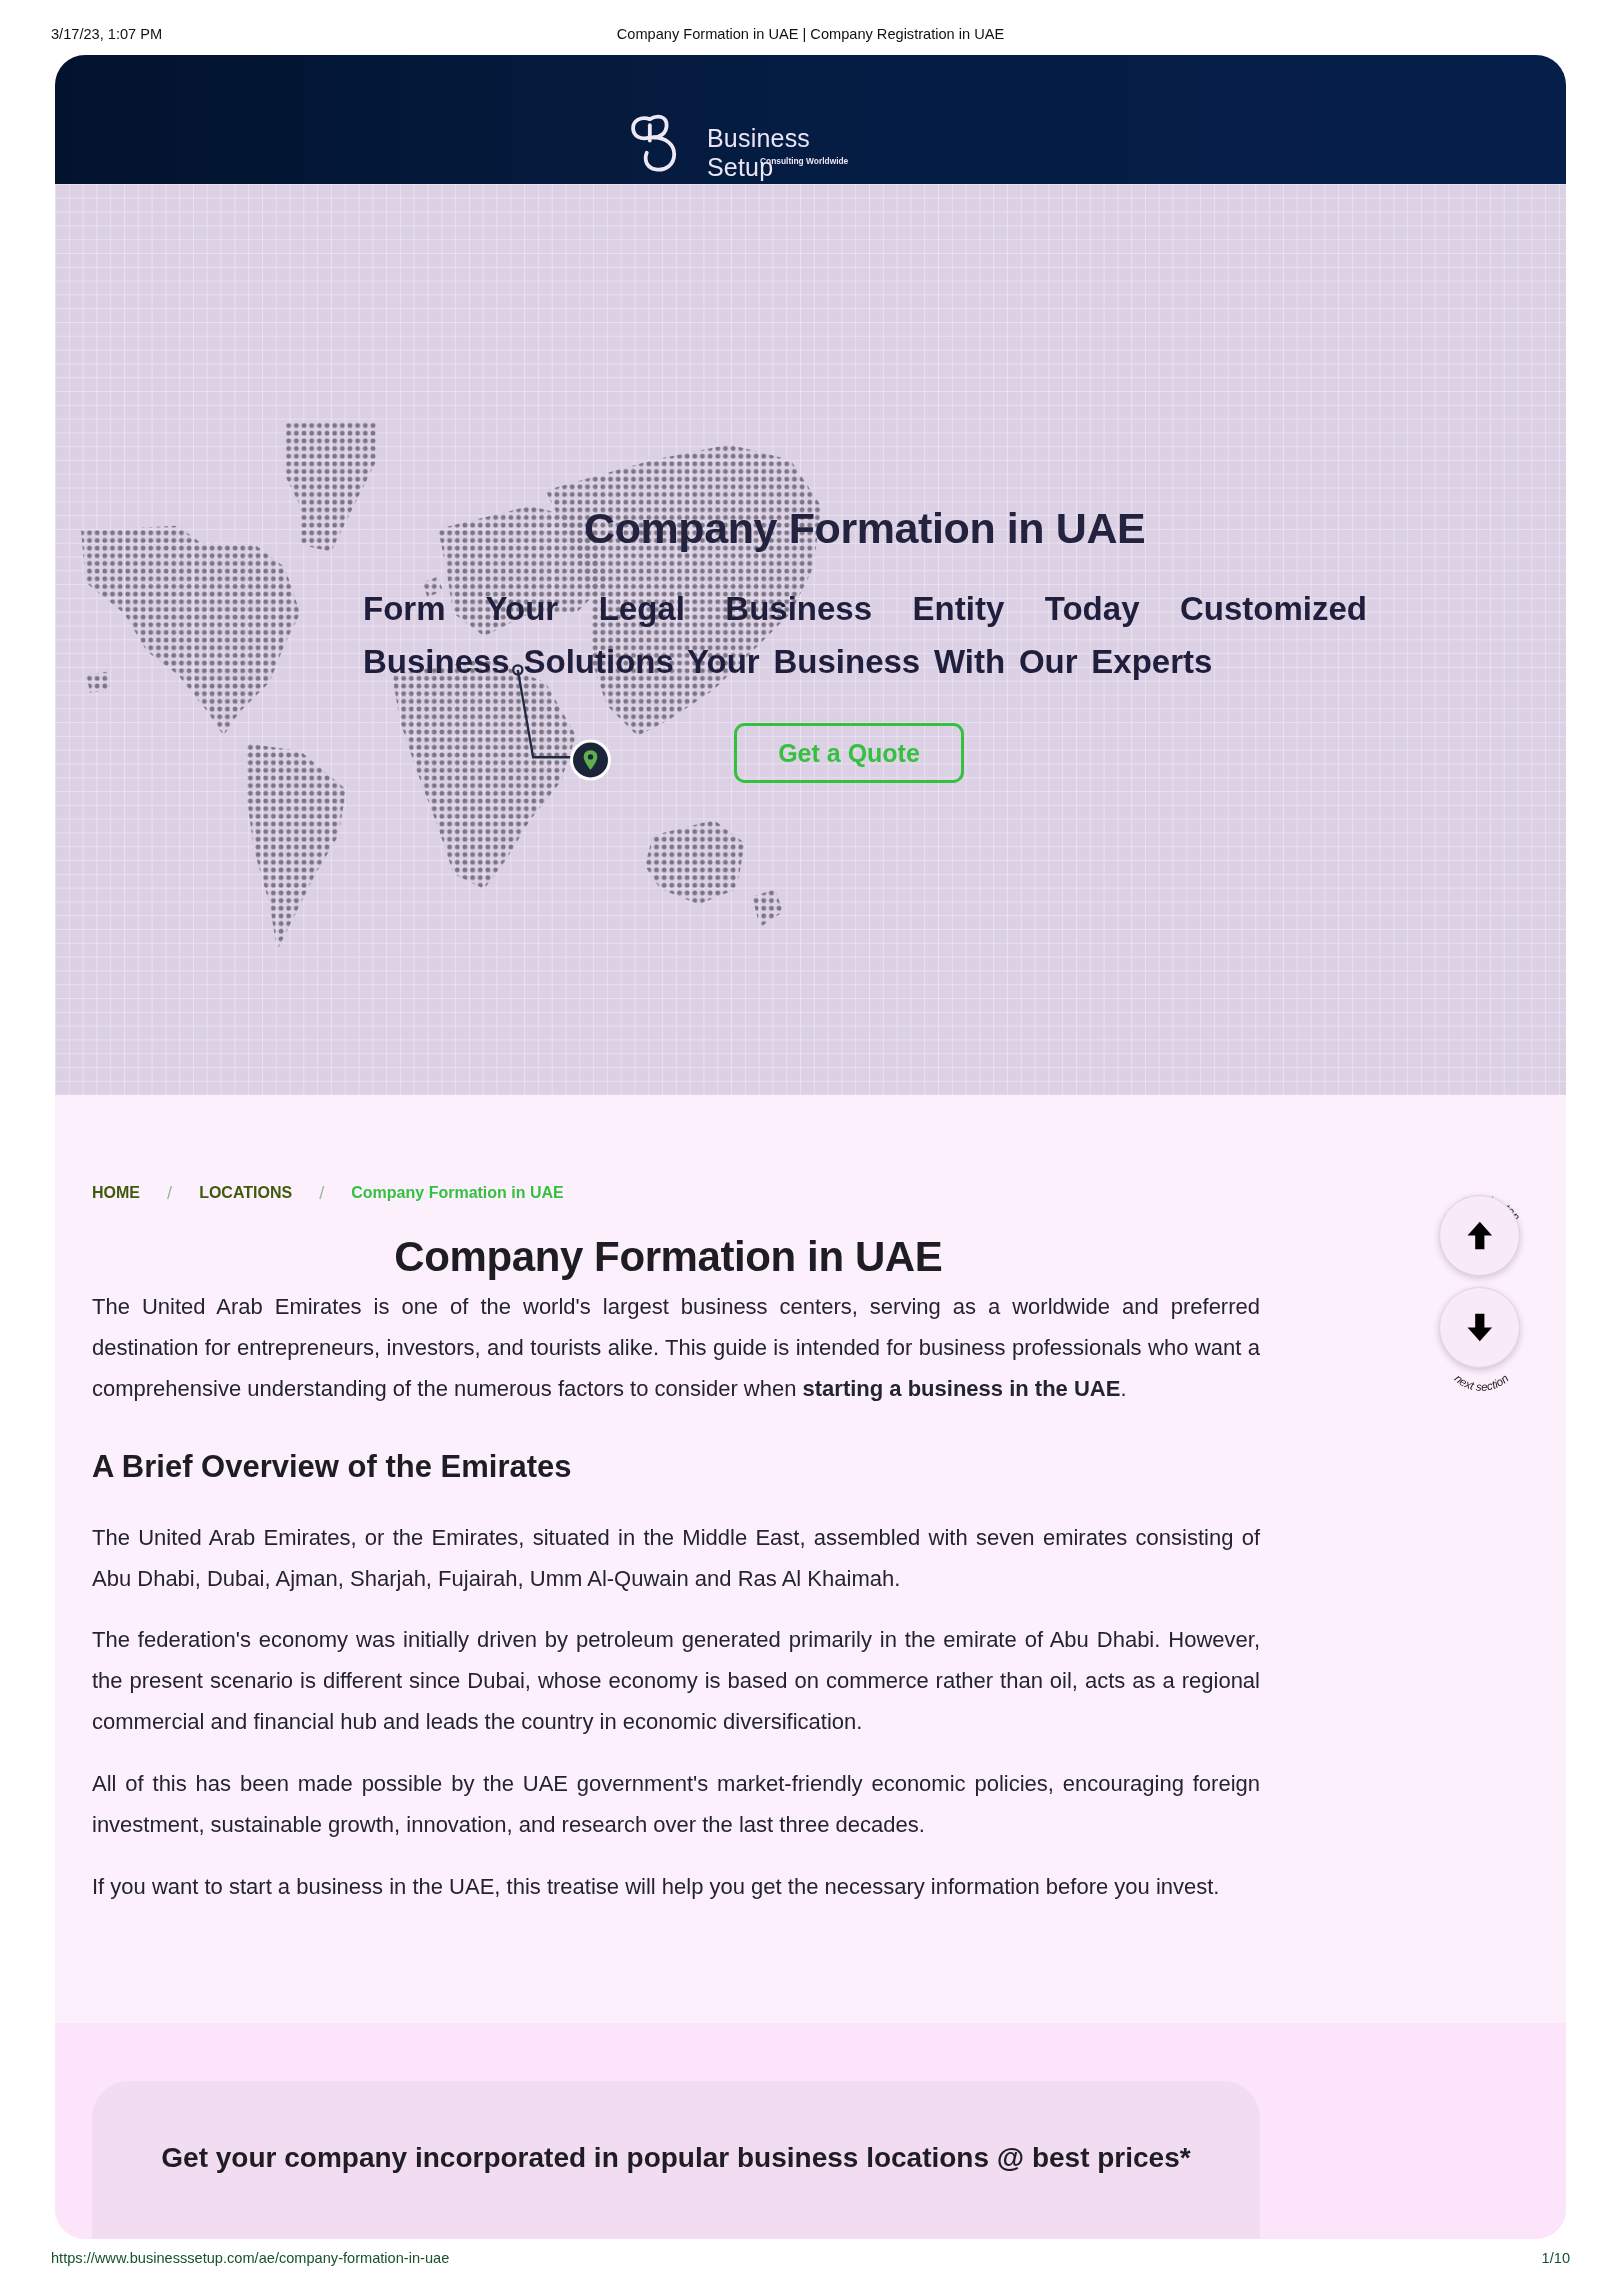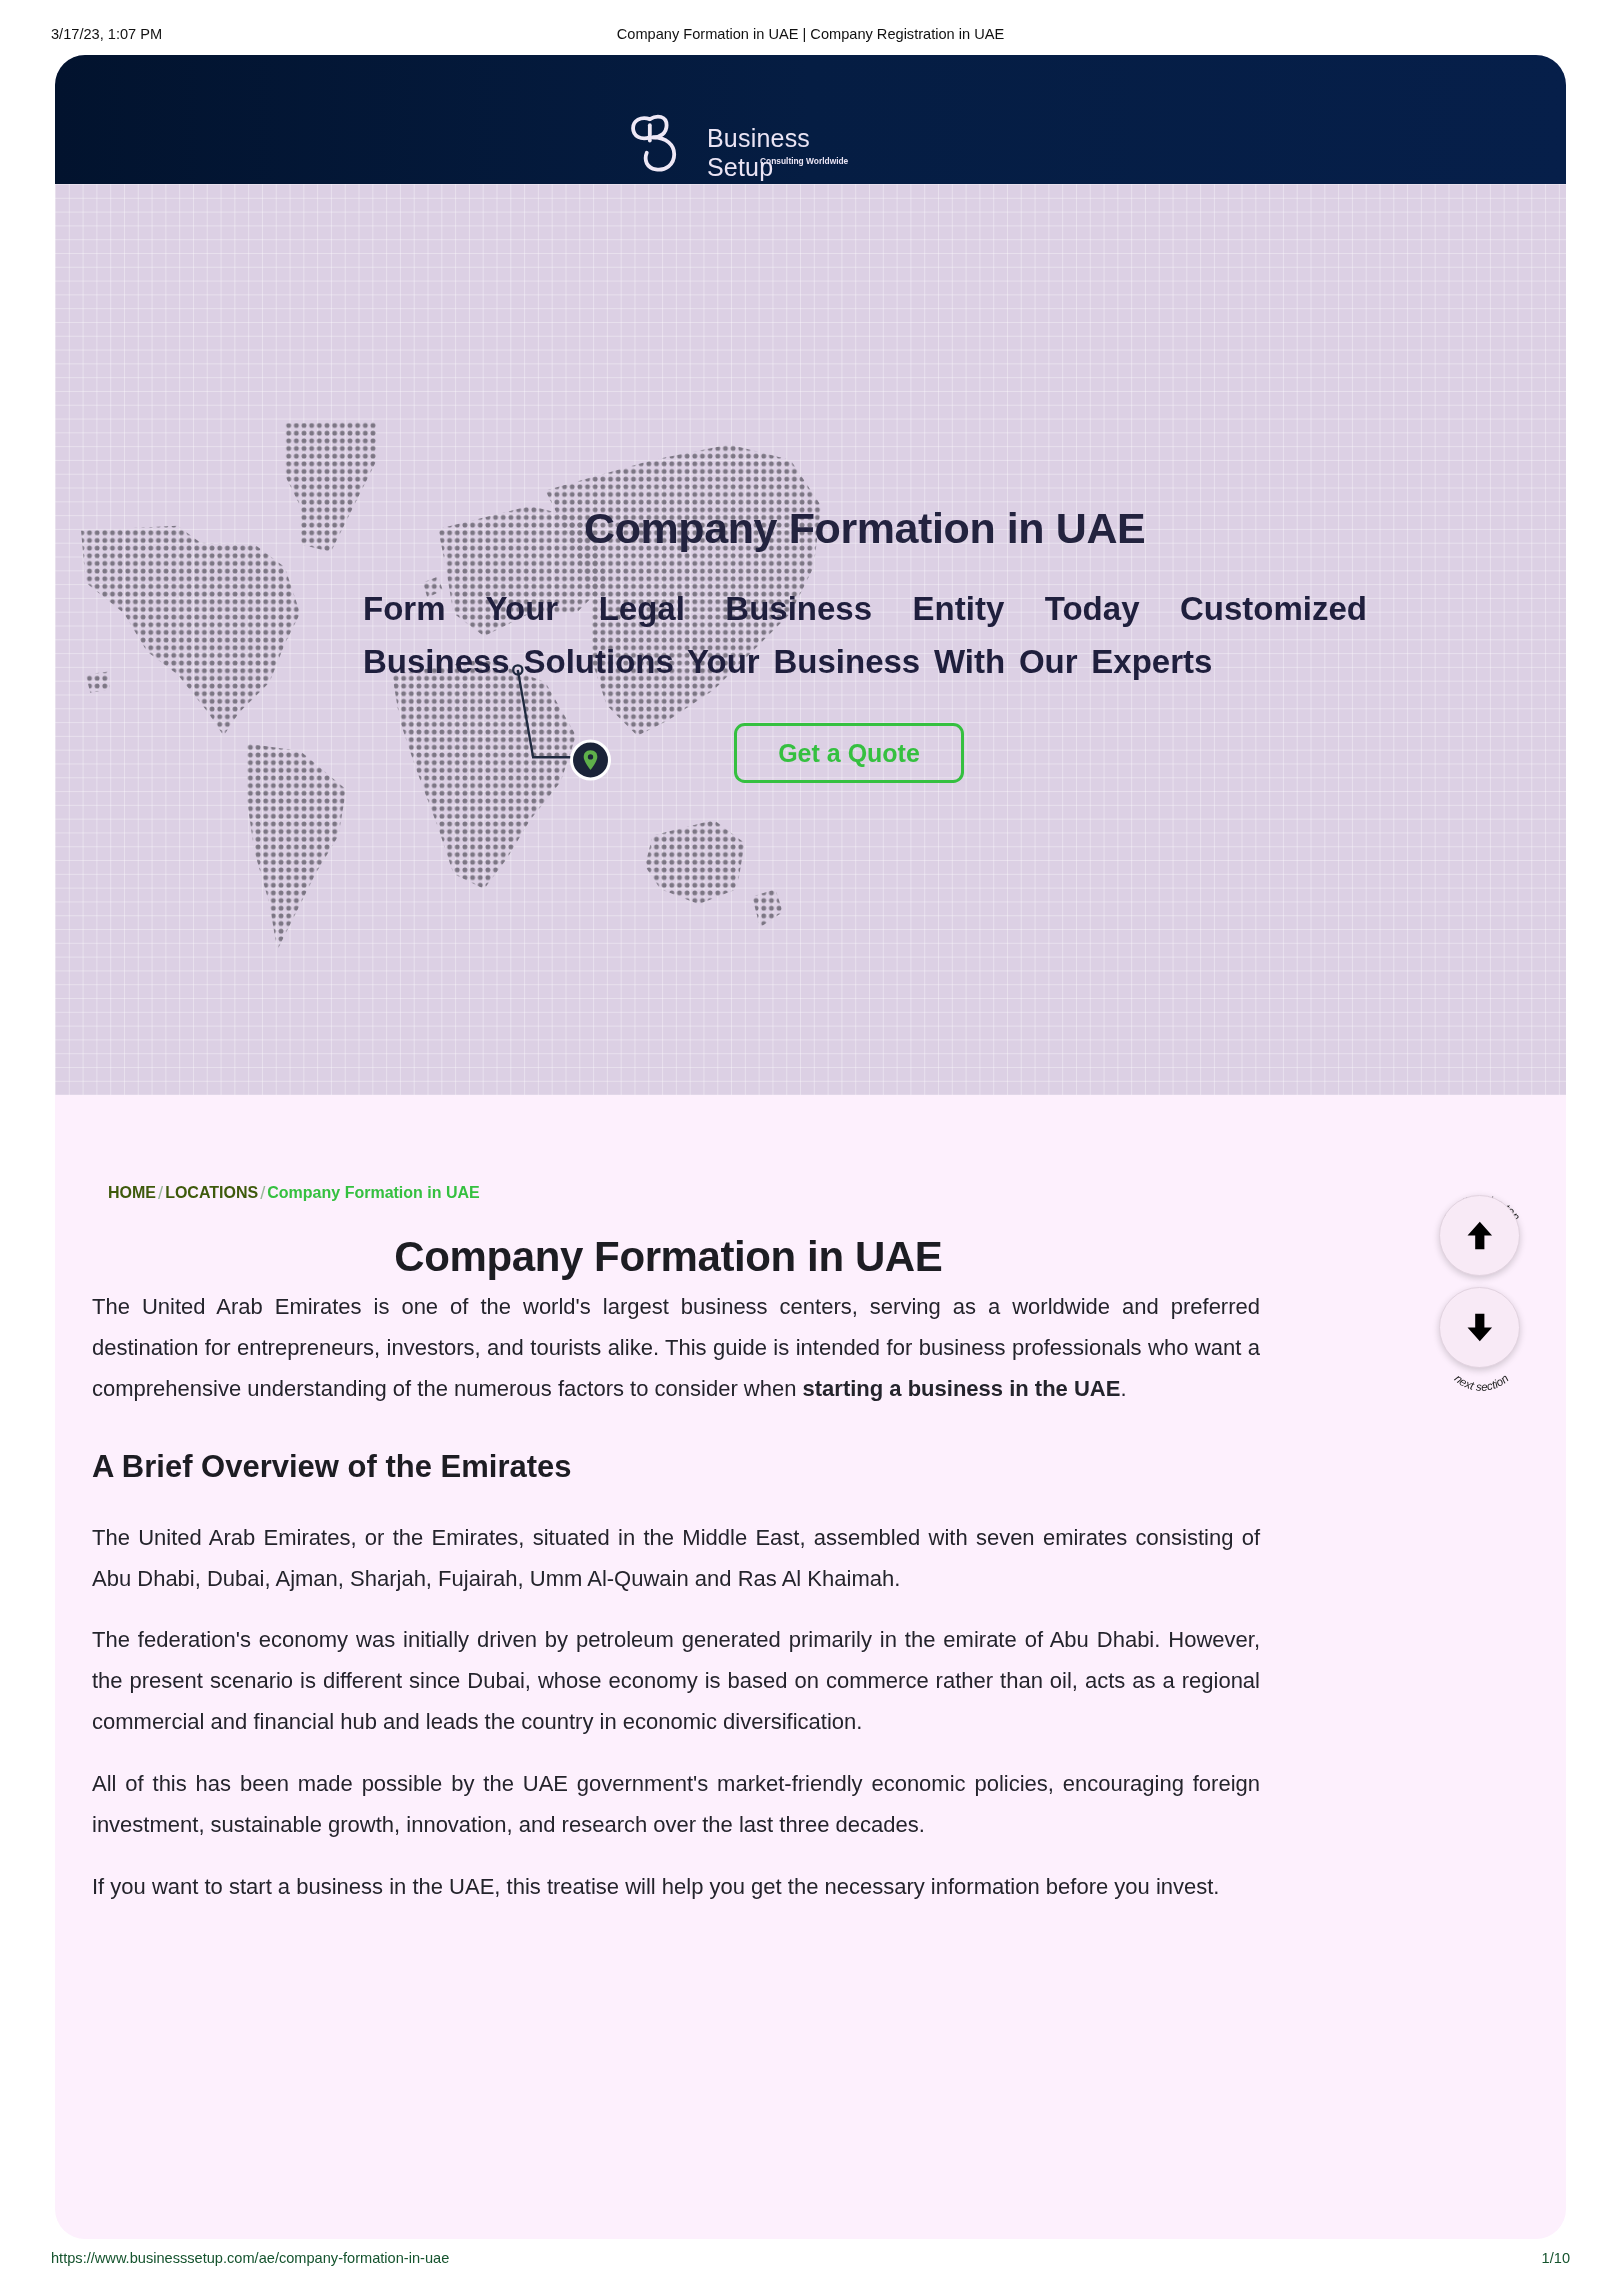--- a/index.html
+++ b/index.html
@@ -34,21 +34,21 @@
   .hero-title-wrap h1 { font-size: 43px; font-weight: bold; color: #23233f; letter-spacing: -0.4px; }
   .hero-sub { position: absolute; left: 308px; top: 398px; width: 1004px; font-size: 33px; font-weight: bold; color: #1f1f3d;
     line-height: 53px; text-align: justify; text-align-last: left; word-spacing: 4.6px; }
   .quote-btn { position: absolute; left: 679px; top: 539px; width: 230px; height: 60px; border: 3.1px solid #35c040; border-radius: 10.7px;
     background: transparent; color: #35c040; font-size: 25px; font-weight: bold; display: flex; align-items: center; justify-content: center;
     font-family: "Liberation Sans", sans-serif; cursor: pointer; text-align: center; }
   .map-pin { position: absolute; left: 515px; top: 552px; width: 41px; height: 48px; }
 
   
   .main { position: absolute; left: 0; top: 1040px; width: 1511px; height: 927px; background: #fdf0fd; }
-  .breadcrumb { position: absolute; left: 37px; top: 87px; font-size: 16px; font-weight: bold; display: flex; gap: 2px; align-items: center; margin-left: 16px; }
+  .breadcrumb { position: absolute; left: 37px; top: 87px; font-size: 16px; font-weight: bold; display: flex; gap: 27px; align-items: center; }
   .breadcrumb .crumb { color: #3e5a0c; text-decoration: none; }
   .breadcrumb .sep { color: #9ab89a; font-weight: normal; font-size: 18.4px; }
   .breadcrumb .current { color: #35c040; }
 
   .scroll-top { position: absolute; left: 1379px; top: 77px; width: 95px; height: 100px; }
   .circle-btn { position: absolute; width: 81px; height: 81px; border-radius: 50%; background: #f8eaf6;
     box-shadow: 0 2.3px 7.7px rgba(0,0,0,0.18); border: 0.8px solid #e2d3e0; display: flex; align-items: center; justify-content: center; cursor: pointer; }
   .up-btn { left: 1384px; top: 100px; }
   .down-btn { left: 1384px; top: 192px; }
   .next-section { position: absolute; left: 1379px; top: 253px; width: 95px; height: 46px; }
@@ -175,19 +175,25 @@
       <h1>Company Formation in UAE</h1>
       <p class="lead"><span>The United Arab Emirates is one of the world's largest business centers, serving as a worldwide and preferred destination for entrepreneurs, investors, and tourists alike. This guide is intended for business professionals who want a comprehensive understanding of the numerous factors to consider when </span><strong>starting a business in the UAE</strong><span>.</span></p>
       <h2>A Brief Overview of the Emirates</h2>
       <p>The United Arab Emirates, or the Emirates, situated in the Middle East, assembled with seven emirates consisting of Abu Dhabi, Dubai, Ajman, Sharjah, Fujairah, Umm Al-Quwain and Ras Al Khaimah.</p>
       <p>The federation's economy was initially driven by petroleum generated primarily in the emirate of Abu Dhabi. However, the present scenario is different since Dubai, whose economy is based on commerce rather than oil, acts as a regional commercial and financial hub and leads the country in economic diversification.</p>
       <p>All of this has been made possible by the UAE government's market-friendly economic policies, encouraging foreign investment, sustainable growth, innovation, and research over the last three decades.</p>
       <p>If you want to start a business in the UAE, this treatise will help you get the necessary information before you invest.</p>
     </article>
   </main>
 
+  <section class="section2">
+    <div class="loc-card">
+      <h3>Get your company incorporated in popular business locations @ best prices*</h3>
+
+    </div>
+  </section>
 </div>
 
 <div class="print-bottom">
   <span class="url">https://www.businesssetup.com/ae/company-formation-in-uae</span>
   <span class="page">1/10</span>
 </div>
 
 
 </body></html>

